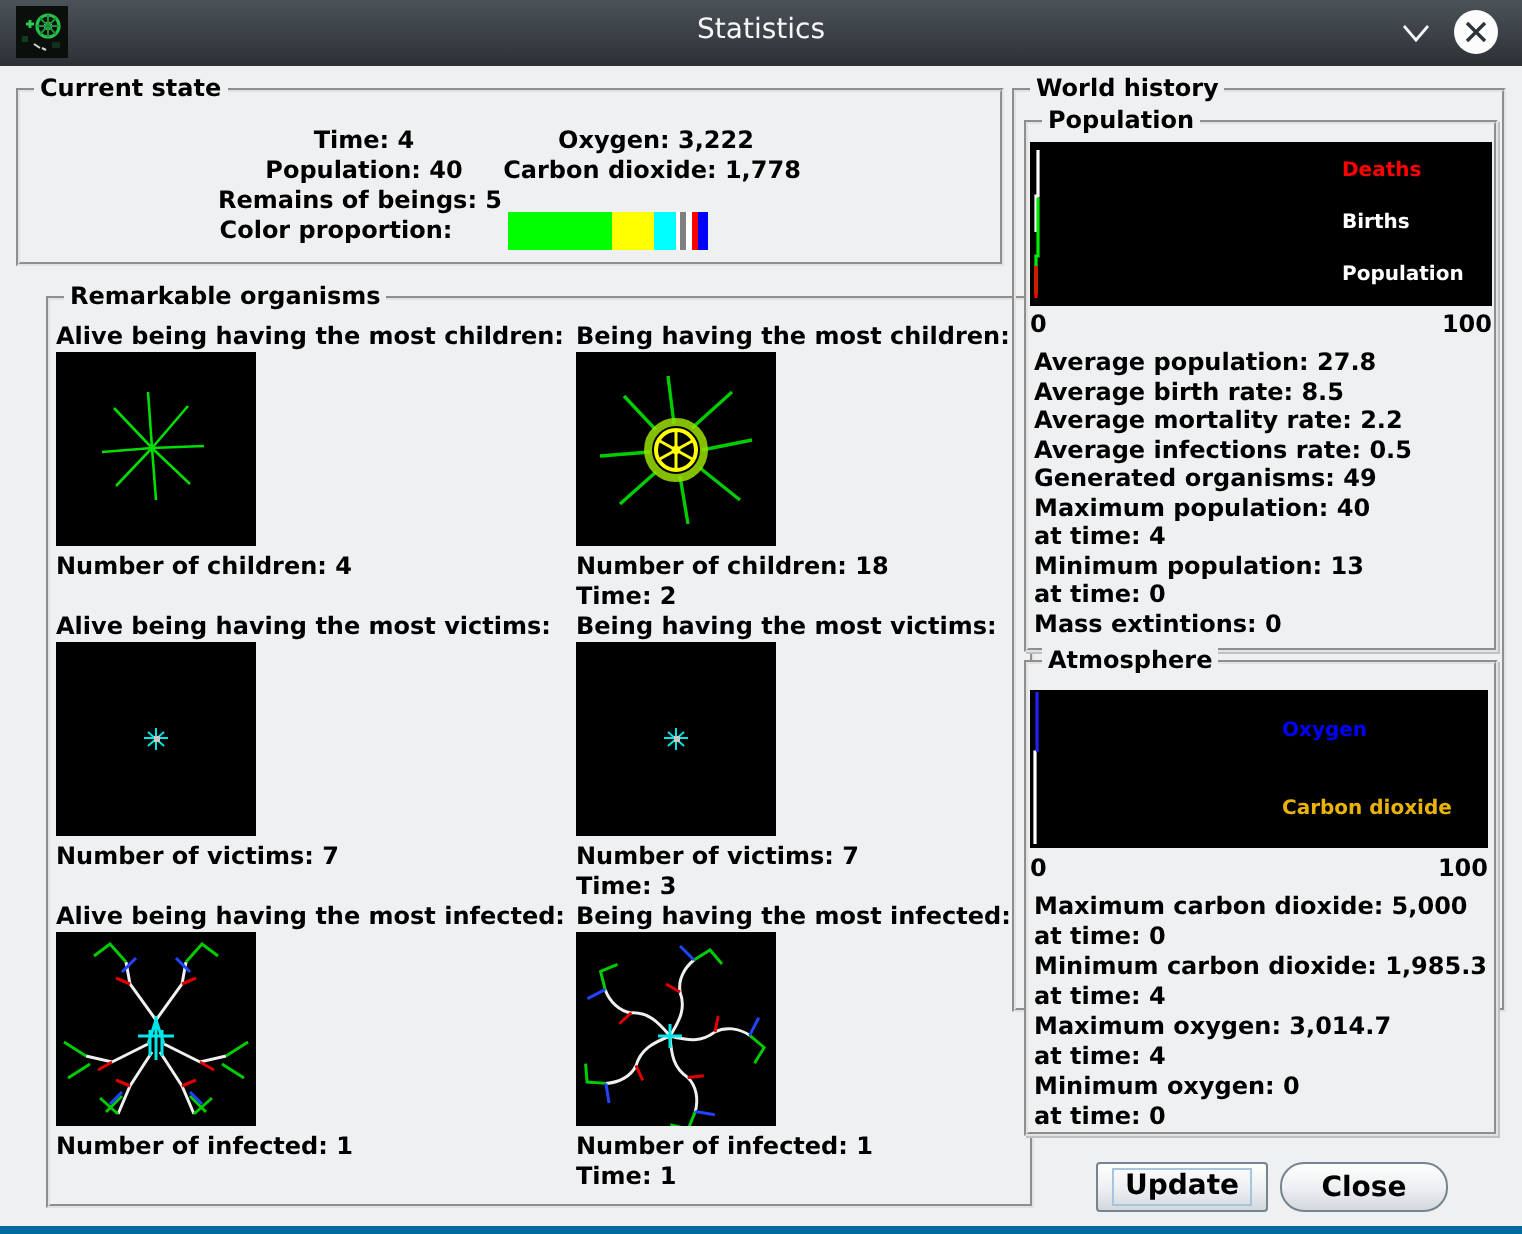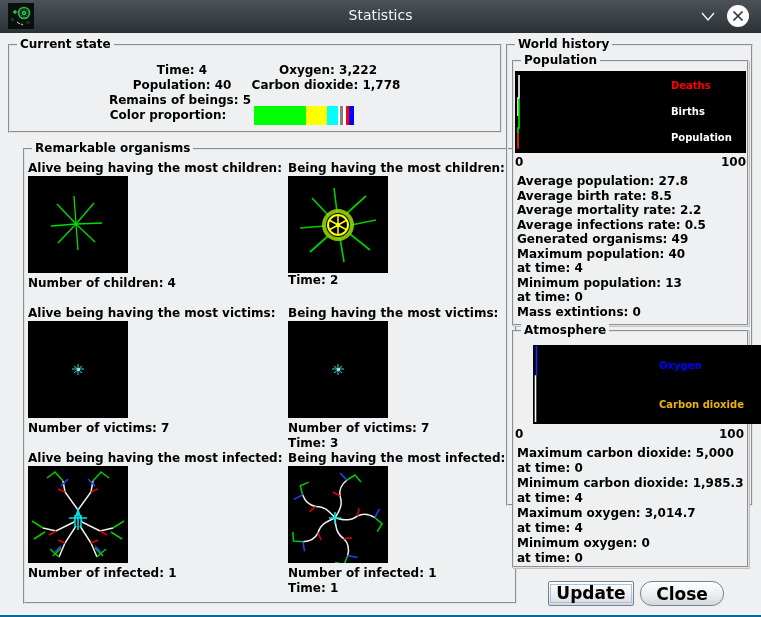--- a/index.html
+++ b/index.html
@@ -1,20 +1,20 @@
 <!DOCTYPE html>
 <html><head>
 <meta charset="utf-8">
 <style>
   html,body{margin:0;padding:0;background:#ffffff;}
   .window{
     position:relative;width:761px;height:617px;overflow:hidden;
     background:#eff0f1;
     font-family:"DejaVu Sans",sans-serif;font-weight:bold;font-size:12px;color:#000;
-    border-bottom:2px solid #0369a1;box-sizing:border-box;
+    border-bottom:4px solid #0369a1;box-sizing:border-box;
   }
   
   .titlebar{position:absolute;left:0;top:0;width:761px;height:33px;
     background:linear-gradient(180deg,#4b5258 0%,#3a4045 55%,#2c3136 100%);}
   .win-icon{position:absolute;left:8px;top:3px;width:26px;height:26px;}
   .tb-title{position:absolute;left:0;right:0;top:7px;text-align:center;
     color:#f4f6f7;font-weight:normal;font-size:14px;}
   .tb-chevron{position:absolute;right:44px;top:10px;width:18px;height:14px;cursor:pointer;}
   .tb-close{position:absolute;right:12px;top:5px;width:22px;height:22px;border-radius:50%;
     background:#fcfcfc;cursor:pointer;}
@@ -41,21 +41,21 @@
   .legend{position:absolute;white-space:nowrap;font-size:10px;line-height:13px;}
   .axis{position:absolute;display:flex;justify-content:space-between;line-height:14px;}
   .stats{position:absolute;white-space:nowrap;}
   .stat-line{display:block;}
   .pop-stats .stat-line{line-height:14.5px;}
   .atm-stats .stat-line{line-height:15px;}
   
   .btn{position:absolute;height:25px;box-sizing:border-box;
     background:linear-gradient(180deg,#fefefe 0%,#eceef1 55%,#d3d8dd 100%);
     border:1px solid #76848f;border-radius:2px;
-    font-family:"DejaVu Sans",sans-serif;font-weight:bold;font-size:17px;color:#000;
+    font-family:"DejaVu Sans",sans-serif;font-weight:bold;font-size:14px;color:#000;
     display:flex;align-items:center;justify-content:center;cursor:pointer;padding:0;}
   .btn .focusbox{border:1px solid #a7c4de;padding:0 5px;line-height:17px;}
 </style>
 </head>
 <body>
 
 <div class="window">
 
   <div class="titlebar">
     <svg class="win-icon" viewBox="0 0 26 26">
@@ -142,20 +142,21 @@
             <line x1="50" y1="49" x2="50" y2="39"></line>
               <line x1="50" y1="49" x2="59" y2="44"></line>
             <line x1="50" y1="49" x2="59" y2="54"></line>
               <line x1="50" y1="49" x2="50" y2="59"></line>
             <line x1="50" y1="49" x2="41" y2="54"></line>
               <line x1="50" y1="49" x2="41" y2="44"></line>
           </g>
           <circle cx="50" cy="49" r="2.2" fill="#ffff00"></circle>
         </svg>
       </div>
+      <span class="org-line first">Number of children: 18</span>
       <span class="org-line">Time: 2</span>
     </div>
 
     <div class="org-cell" style="left:3px;top:156px;">
       <span class="org-header">Alive being having the most victims:</span>
       <div class="org-img">
         <svg width="100" height="97" viewBox="0 0 100 97">
           <g stroke="#00e5e5" stroke-width="1">
             <line x1="46" y1="45" x2="54" y2="52"></line>
               <line x1="54" y1="45" x2="46" y2="52"></line>
@@ -259,21 +260,21 @@
         <span class="stat-line">Maximum population: 40</span>
         <span class="stat-line">at time: 4</span>
         <span class="stat-line">Minimum population: 13</span>
         <span class="stat-line">at time: 0</span>
         <span class="stat-line">Mass extintions: 0</span>
       </div>
     </div>
 
     <div class="spanel" style="left:4px;top:284px;width:237px;height:238px;">
       <span class="gtitle">Atmosphere</span>
-      <div class="chart" style="left:19px;top:13px;width:229px;height:79px;">
+      <div class="chart" style="left:1px;top:13px;width:229px;height:79px;">
         <svg width="229" height="79" viewBox="0 0 229 79">
           <polyline points="3.5,1 3.5,31" fill="none" stroke="#2222ff" stroke-width="1.6"></polyline>
           <polyline points="3,31 2.5,31 2.5,77" fill="none" stroke="#ffffff" stroke-width="1.6"></polyline>
         </svg>
         <span class="legend" style="left: 126px; top: 14px; color: rgb(0, 0, 255);">Oxygen</span>
         <span class="legend" style="left: 126px; top: 53px; color: #eab308;">Carbon dioxide</span>
       </div>
       <div class="axis" style="left:1px;top:95px;width:229px;">
         <span>0</span>
         <span>100</span>

